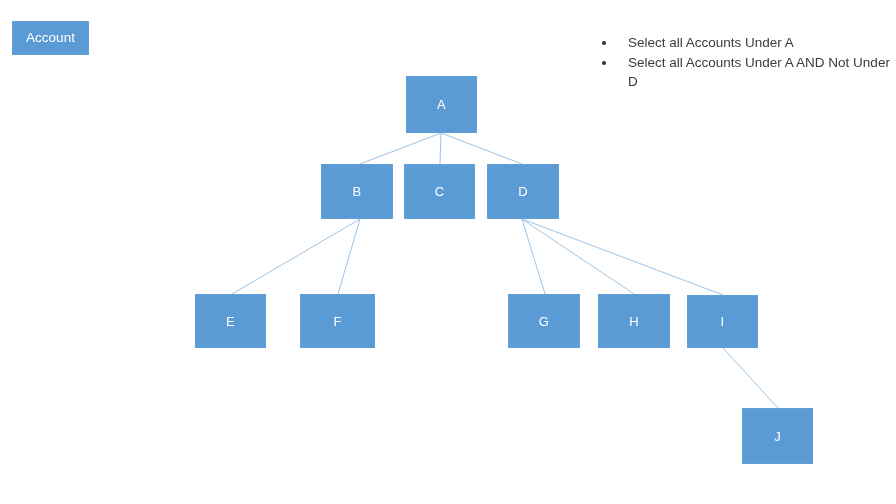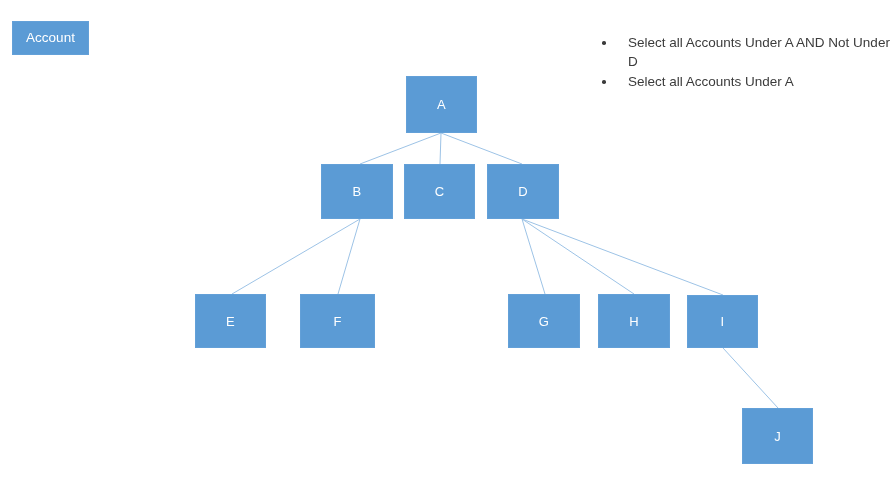--- a/index.html
+++ b/index.html
@@ -148,21 +148,21 @@
   <div class="node" style="left: 687px; top: 295px; width: 71px; height: 53px; background: rgb(91, 155, 213); border-color: rgb(99, 160, 216); color: rgb(255, 255, 255);">
     <span>I</span>
   </div>
   <div class="node" style="left: 742px; top: 408px; width: 71px; height: 56px; background: rgb(91, 155, 213); border-color: rgb(99, 160, 216); color: rgb(255, 255, 255);">
     <span>J</span>
   </div>
 
   <div class="bullets" style="color: rgb(59, 59, 59);">
     <div class="bullet-row">
       <span class="bullet-dot" style="background: rgb(59, 59, 59);"></span>
-      <span class="bullet-text">Select all Accounts Under A AND Not Under D</span>
+      <span class="bullet-text">Select all Accounts Under A</span>
     </div>
     <div class="bullet-row">
       <span class="bullet-dot" style="background: rgb(59, 59, 59);"></span>
-      <span class="bullet-text">Select all Accounts Under A</span>
+      <span class="bullet-text">Select all Accounts Under A AND Not Under D</span>
     </div>
   </div>
 
 </div>
 
 </body></html>

